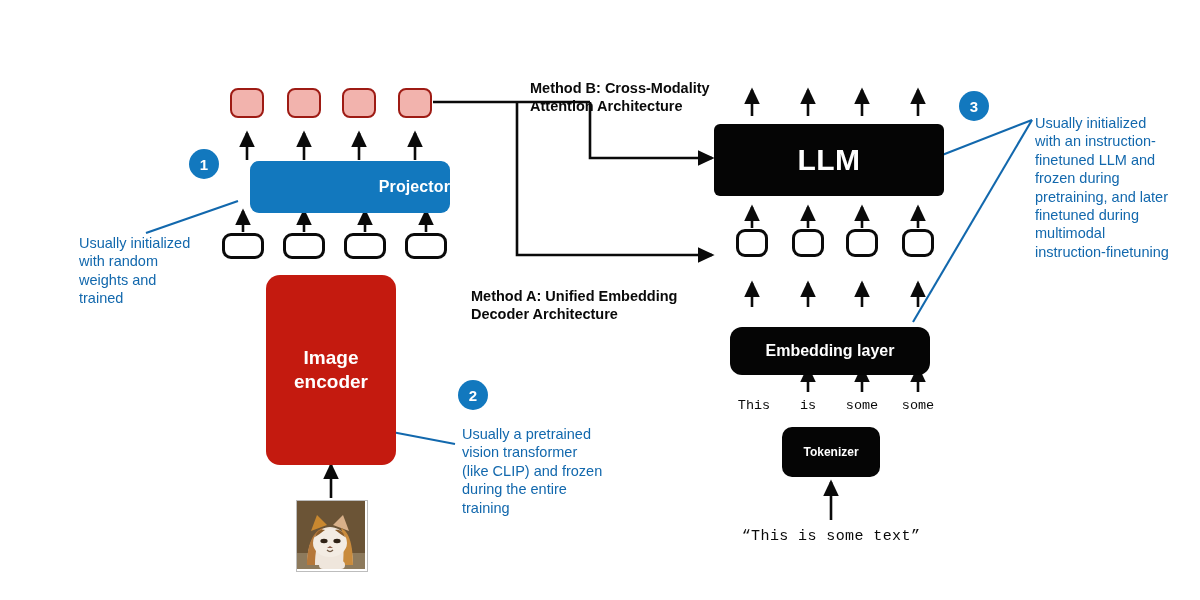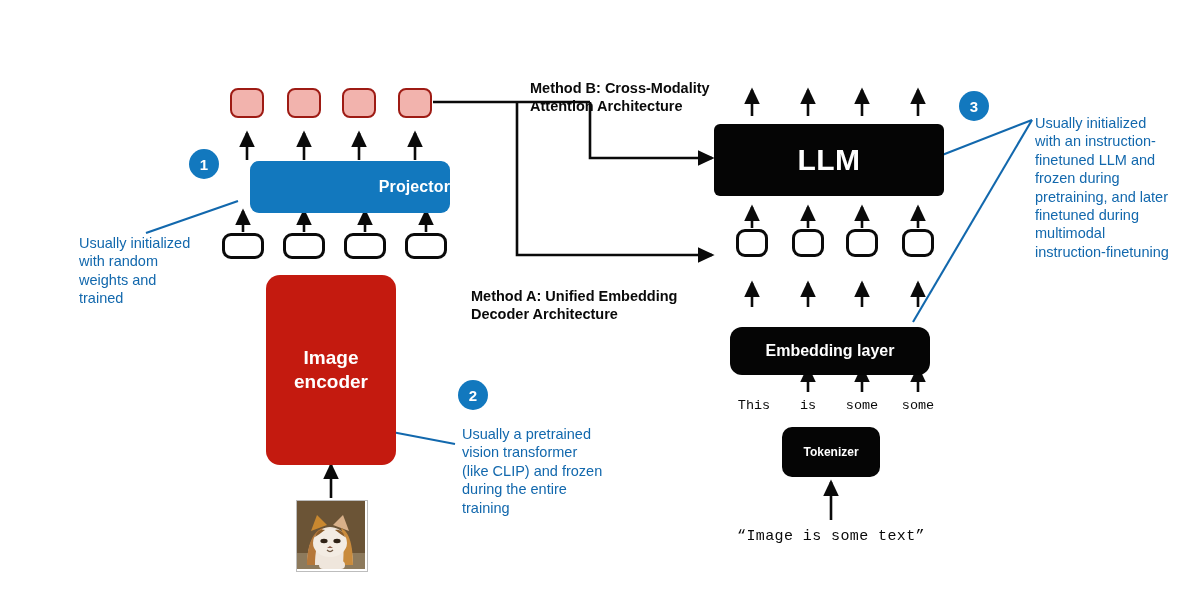--- a/index.html
+++ b/index.html
@@ -154,21 +154,21 @@
 
   <div class="mono" style="left:725px;top:398px;width:58px;text-align:center;">This</div>
   <div class="mono" style="left:779px;top:398px;width:58px;text-align:center;">is</div>
   <div class="mono" style="left:833px;top:398px;width:58px;text-align:center;">some</div>
   <div class="mono" style="left:889px;top:398px;width:58px;text-align:center;">some</div>
 
   <div class="node tok" style="left:782px;top:427px;">
     <span>Tokenizer</span>
   </div>
 
-  <div class="mono-q" style="left:681px;top:528px;width:300px;text-align:center;">“Image is some text”</div>
+  <div class="mono-q" style="left:681px;top:528px;width:300px;text-align:center;">“This is some text”</div>
 
   <div class="label" style="left:530px;top:63px;">
     <div>Method B: Cross-Modality</div>
     <div>Attention Architecture</div>
   </div>
 
   <div class="label" style="left:471px;top:271px;">
     <div>Method A: Unified Embedding</div>
     <div>Decoder Architecture</div>
   </div>

